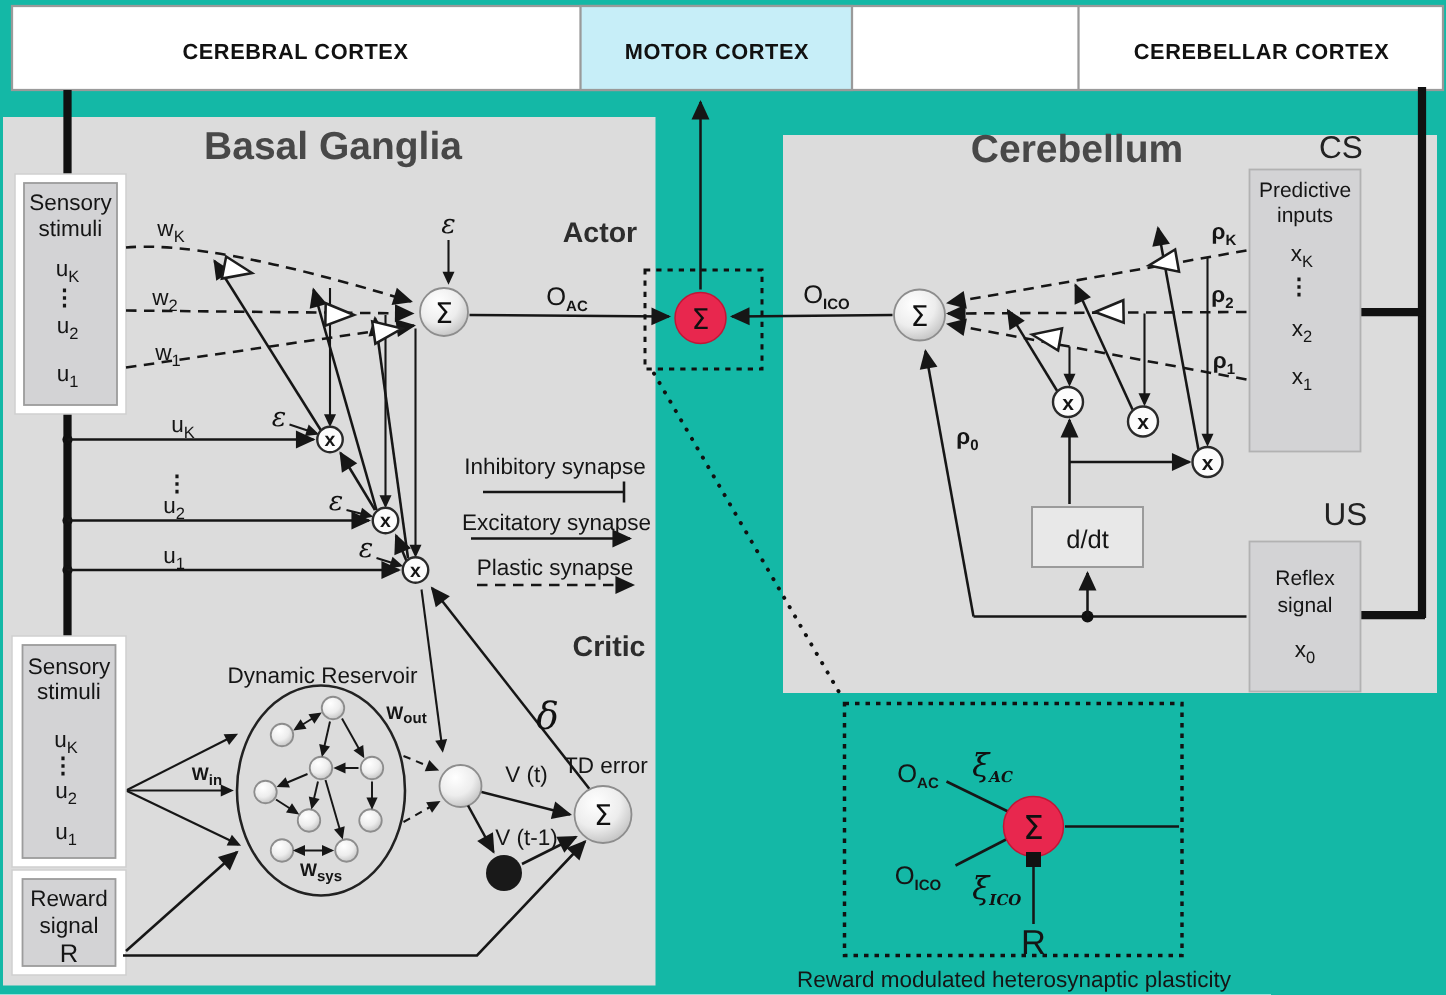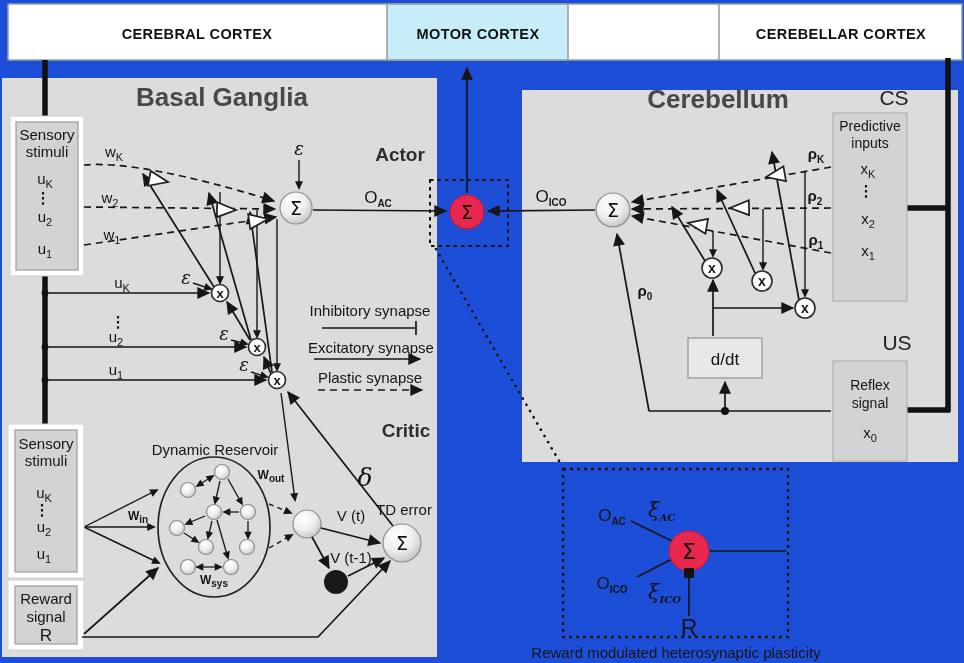--- a/index.html
+++ b/index.html
@@ -1,16 +1,16 @@
 <!DOCTYPE html>
 <html><head>
 <meta charset="utf-8">
 <style>
   html,body{margin:0;padding:0;background:#fff;}
-  .stage{position:relative;width:964px;height:663px;background:#1d4ed8;font-family:"Liberation Sans",sans-serif;}
+  .stage{position:relative;width:964px;height:663px;background:#14b8a6;font-family:"Liberation Sans",sans-serif;}
   svg{display:block}
   .t{font-family:"Liberation Sans",sans-serif;fill:#151515;font-size:15px}
   .t14{font-size:14px}
   .t13{font-size:13px}
   .t12{font-size:12px}
   .t17{font-size:17px}
   .bold{font-weight:bold}
   .cortex{font-size:14.5px;font-weight:bold;letter-spacing:.4px;fill:#111}
   .big{font-size:26px;font-weight:bold;fill:#484848}
   .head{font-size:19px;font-weight:bold;fill:#2d2d2d}

